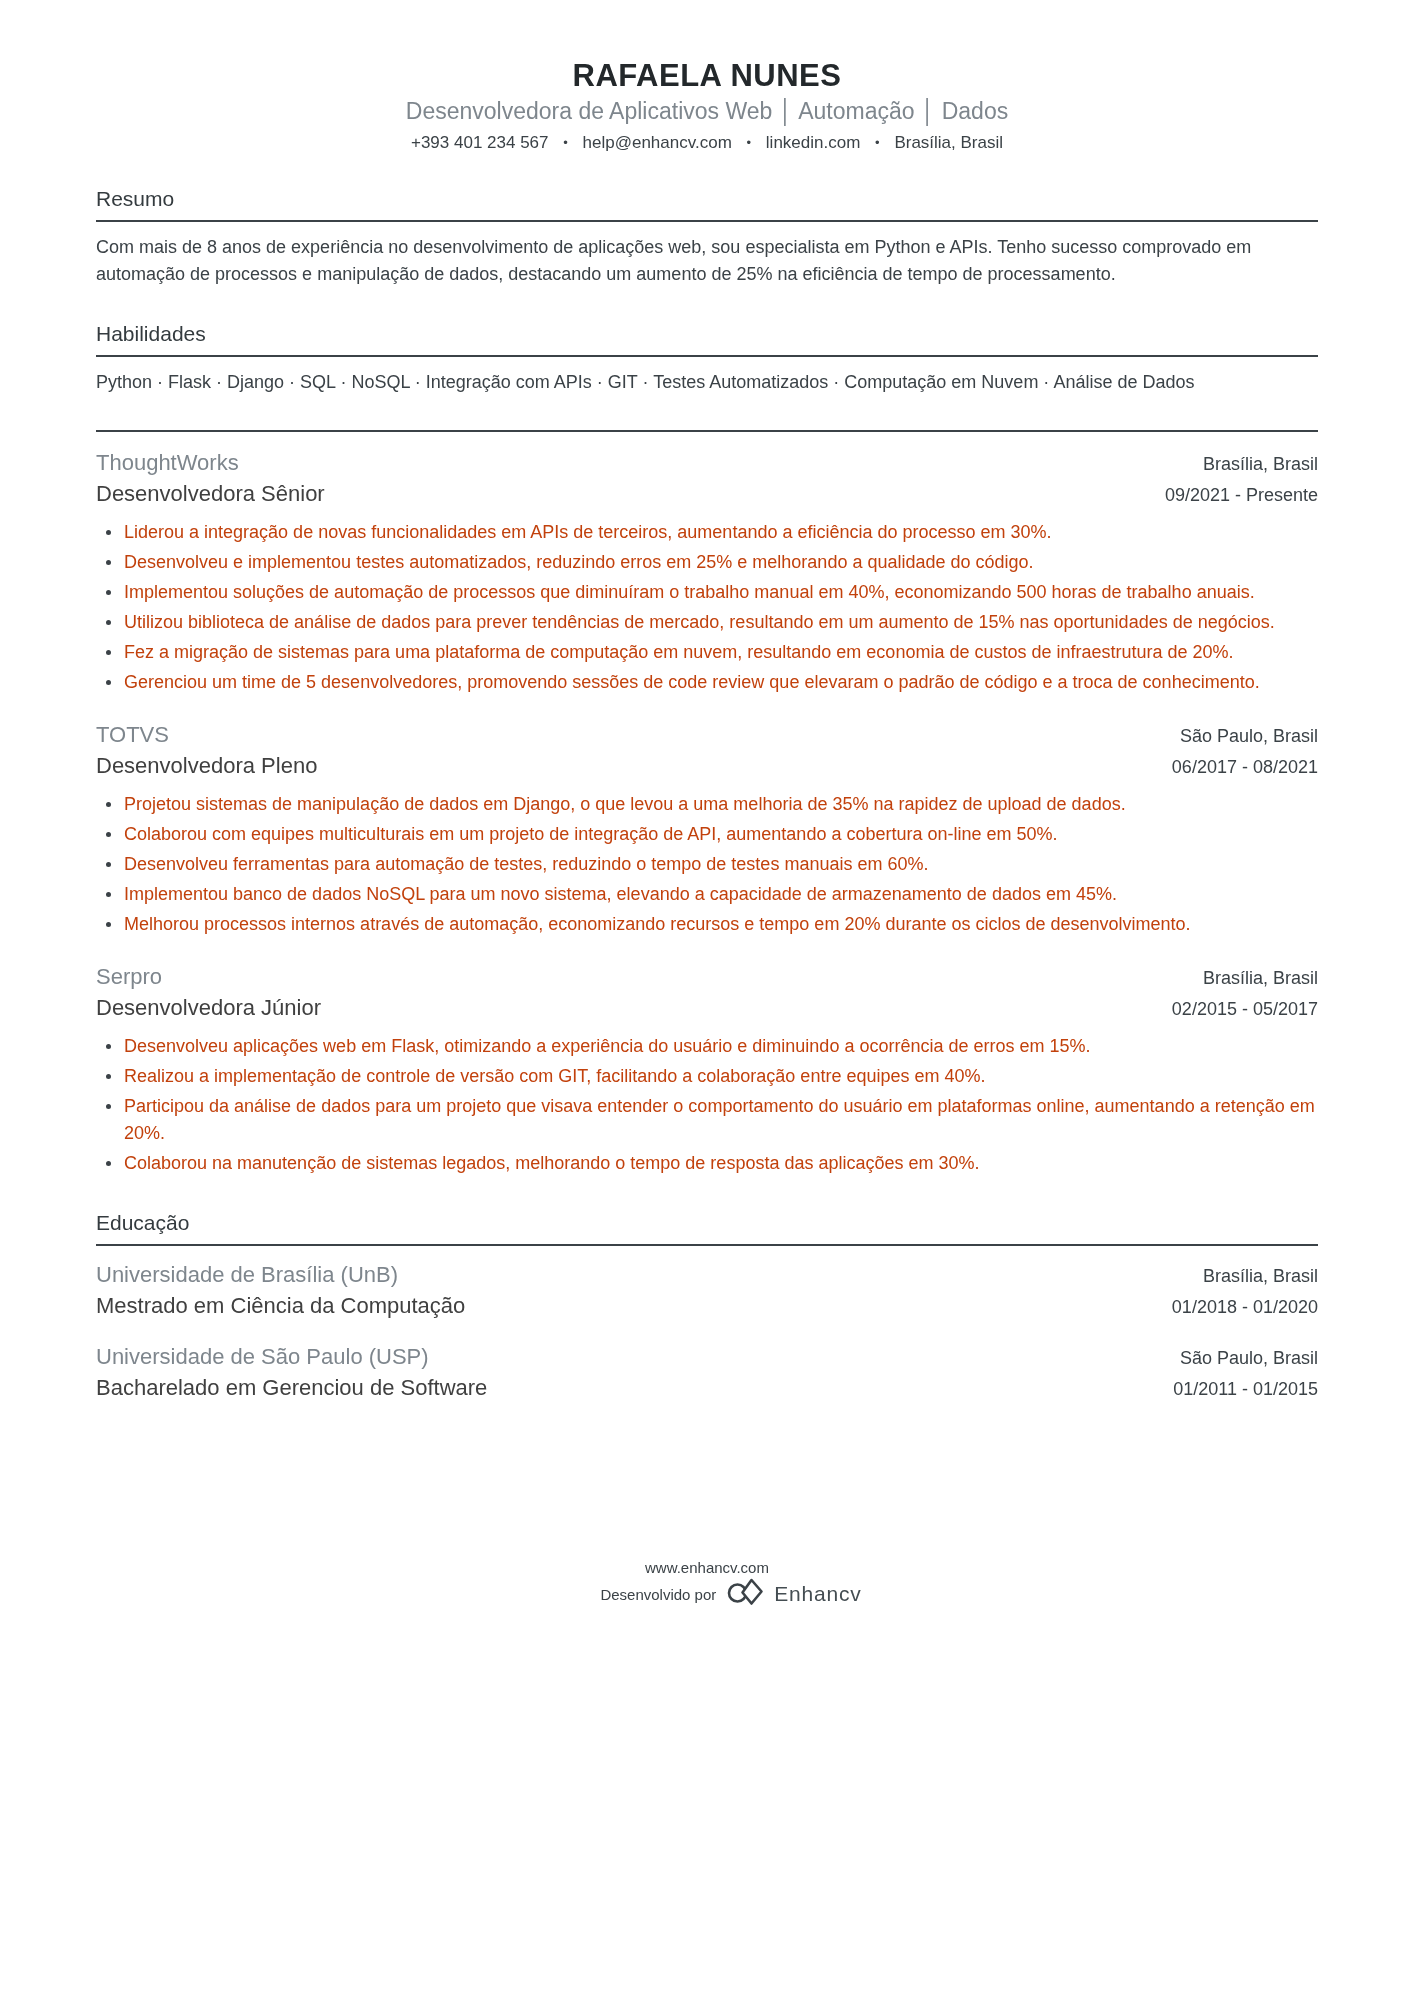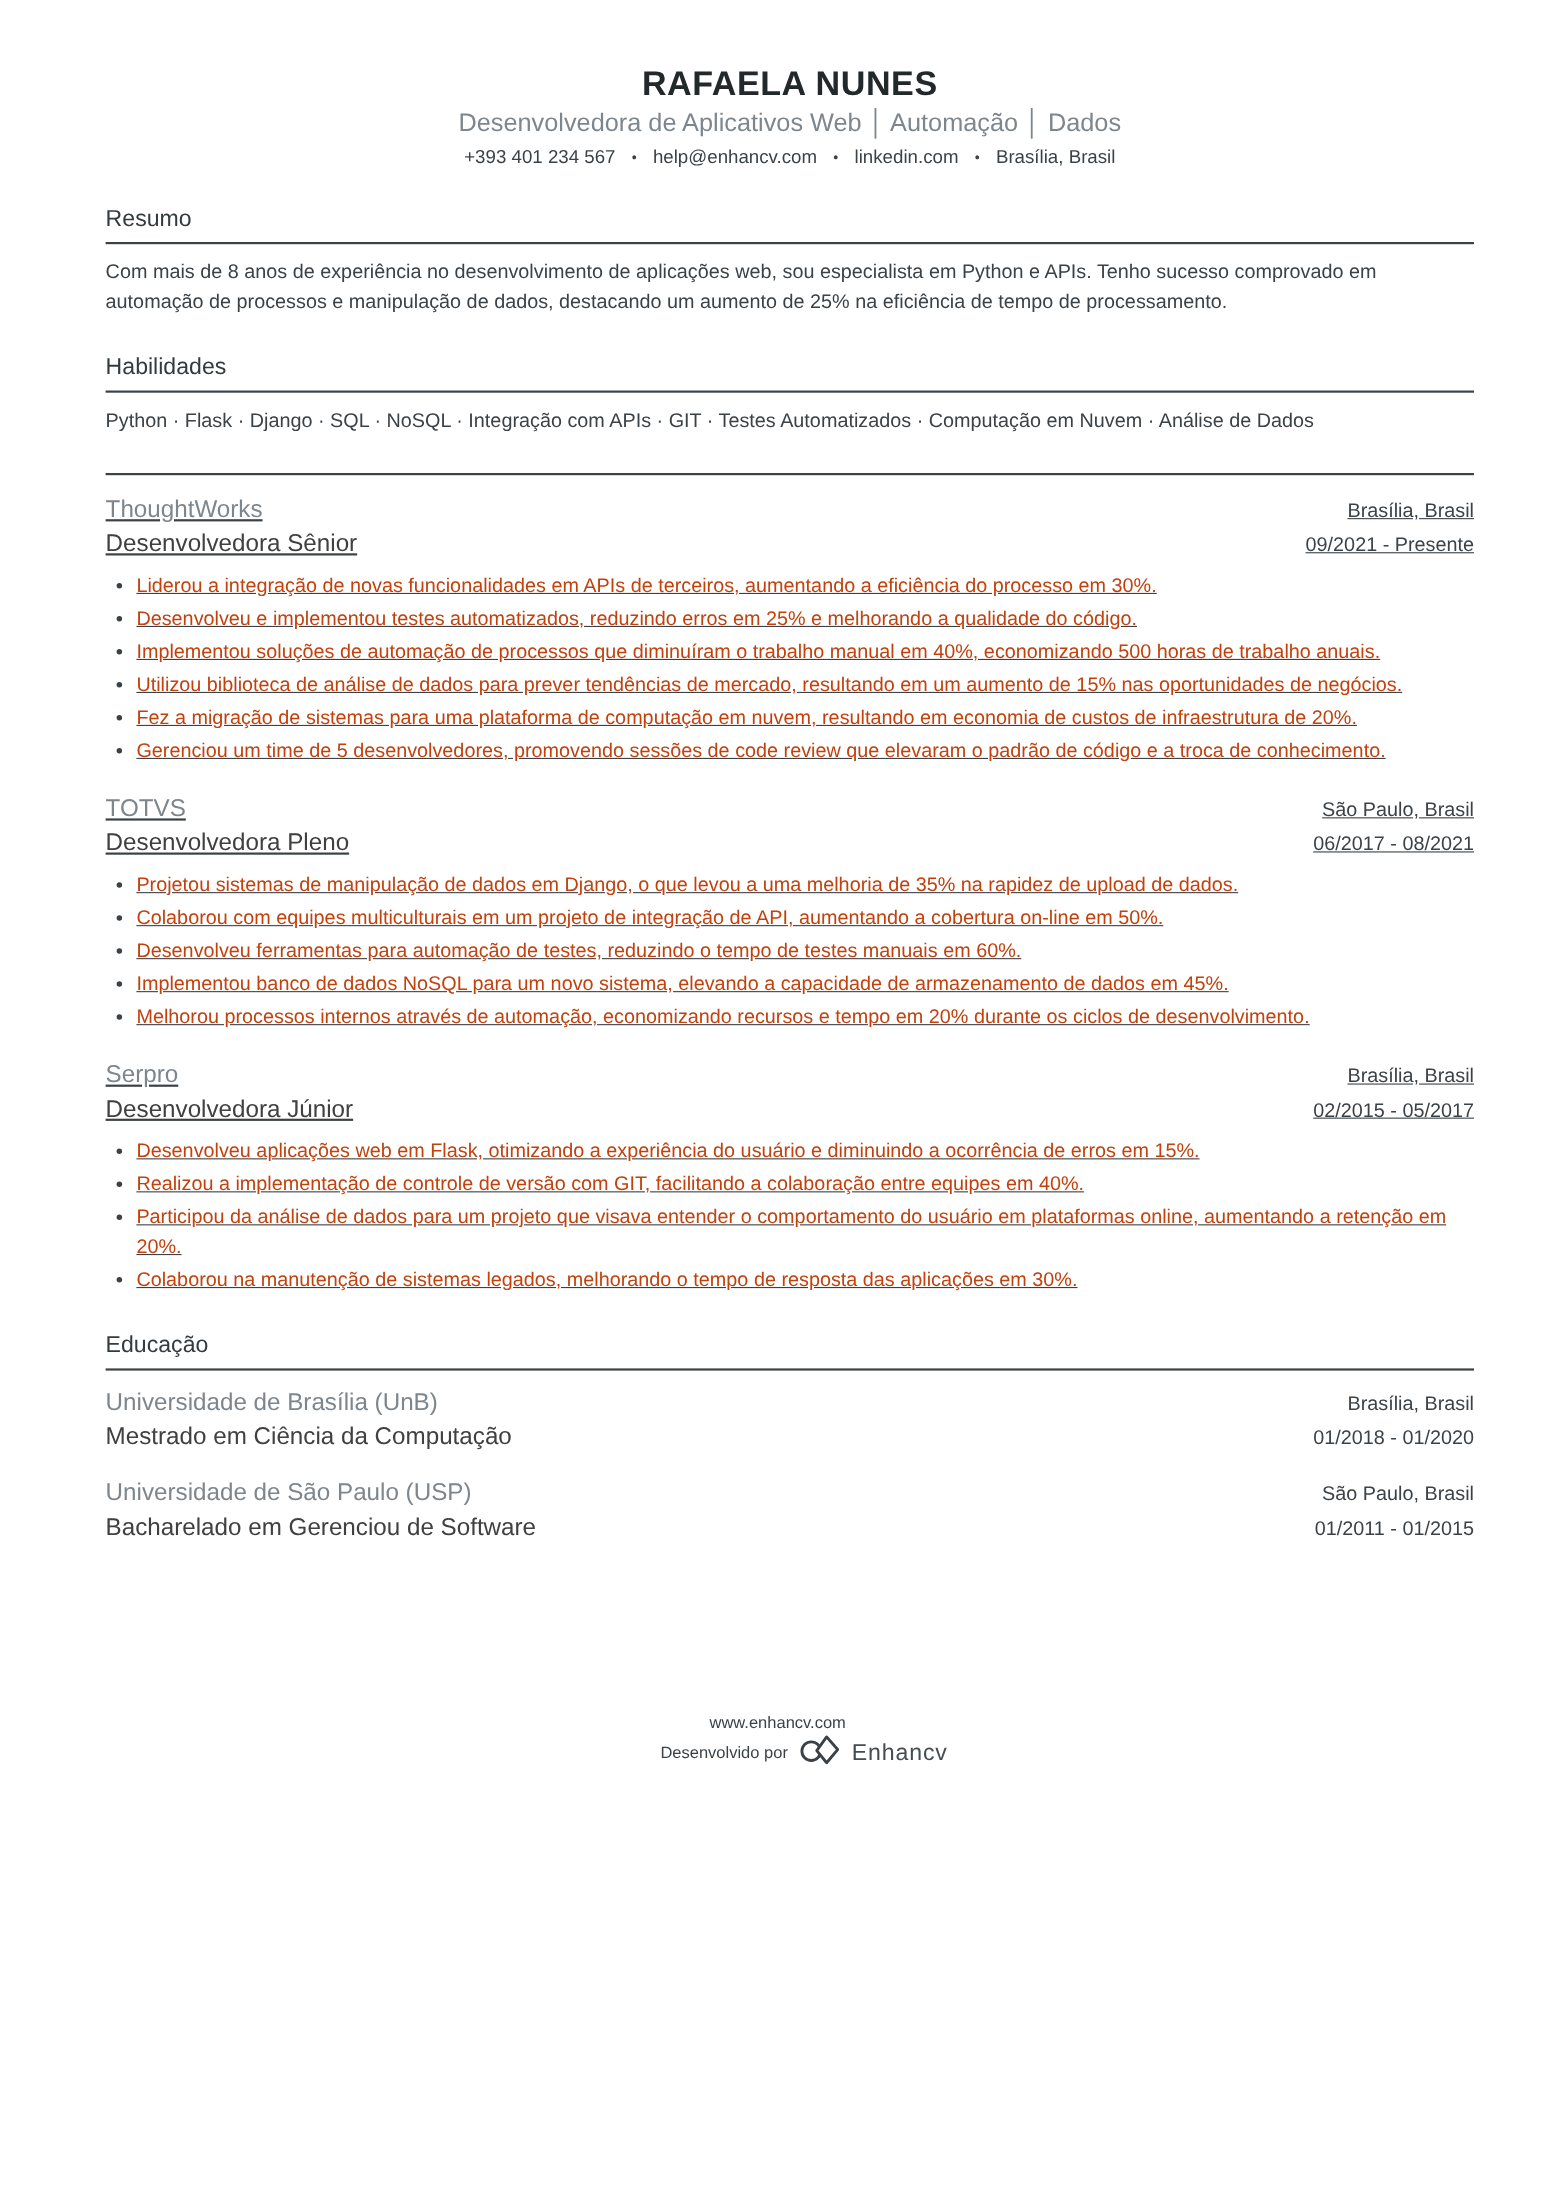--- a/index.html
+++ b/index.html
@@ -7,21 +7,21 @@
   body {
     font-family: "Liberation Sans", sans-serif;
     color: #3b4247;
   }
   .page {
     position: relative;
     width: 1410px;
     height: 1684px;
     margin: 0 auto;
     background: #ffffff;
-    padding: 58px 70px 0 96px;
+    padding: 58px 92px 0 96px;
     overflow: hidden;
   }
   
   .header { text-align: center; }
   .name {
     font-size: 31px;
     font-weight: bold;
     letter-spacing: 0.5px;
     color: #23282b;
   }
@@ -56,21 +56,21 @@
     border-top: 2px solid #3b4247;
     height: 0;
     margin-bottom: 12px;
   }
   .body-text {
     font-size: 18px;
     line-height: 27px;
     color: #3b4247;
   }
   
-  .entry { margin-top: 24px; text-decoration: underline; }
+  .entry { margin-top: 24px; }
   .entry:first-of-type { margin-top: 16px; }
   .entry-head {
     display: flex;
     justify-content: space-between;
     align-items: baseline;
   }
   .company, .school {
     font-size: 22px;
     color: #7e868d;
     line-height: 30px;

